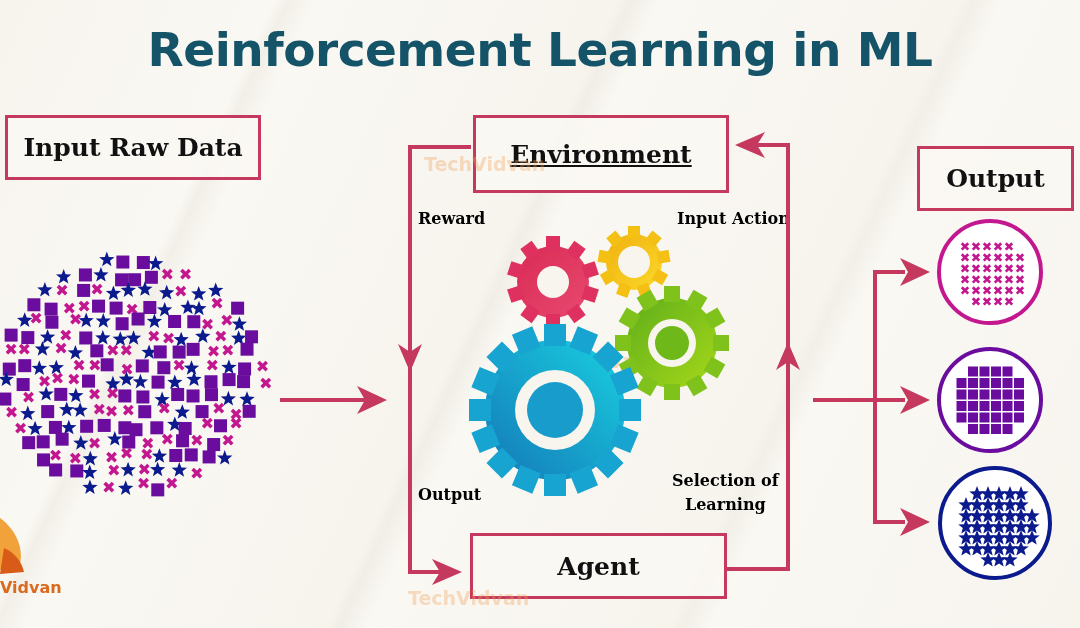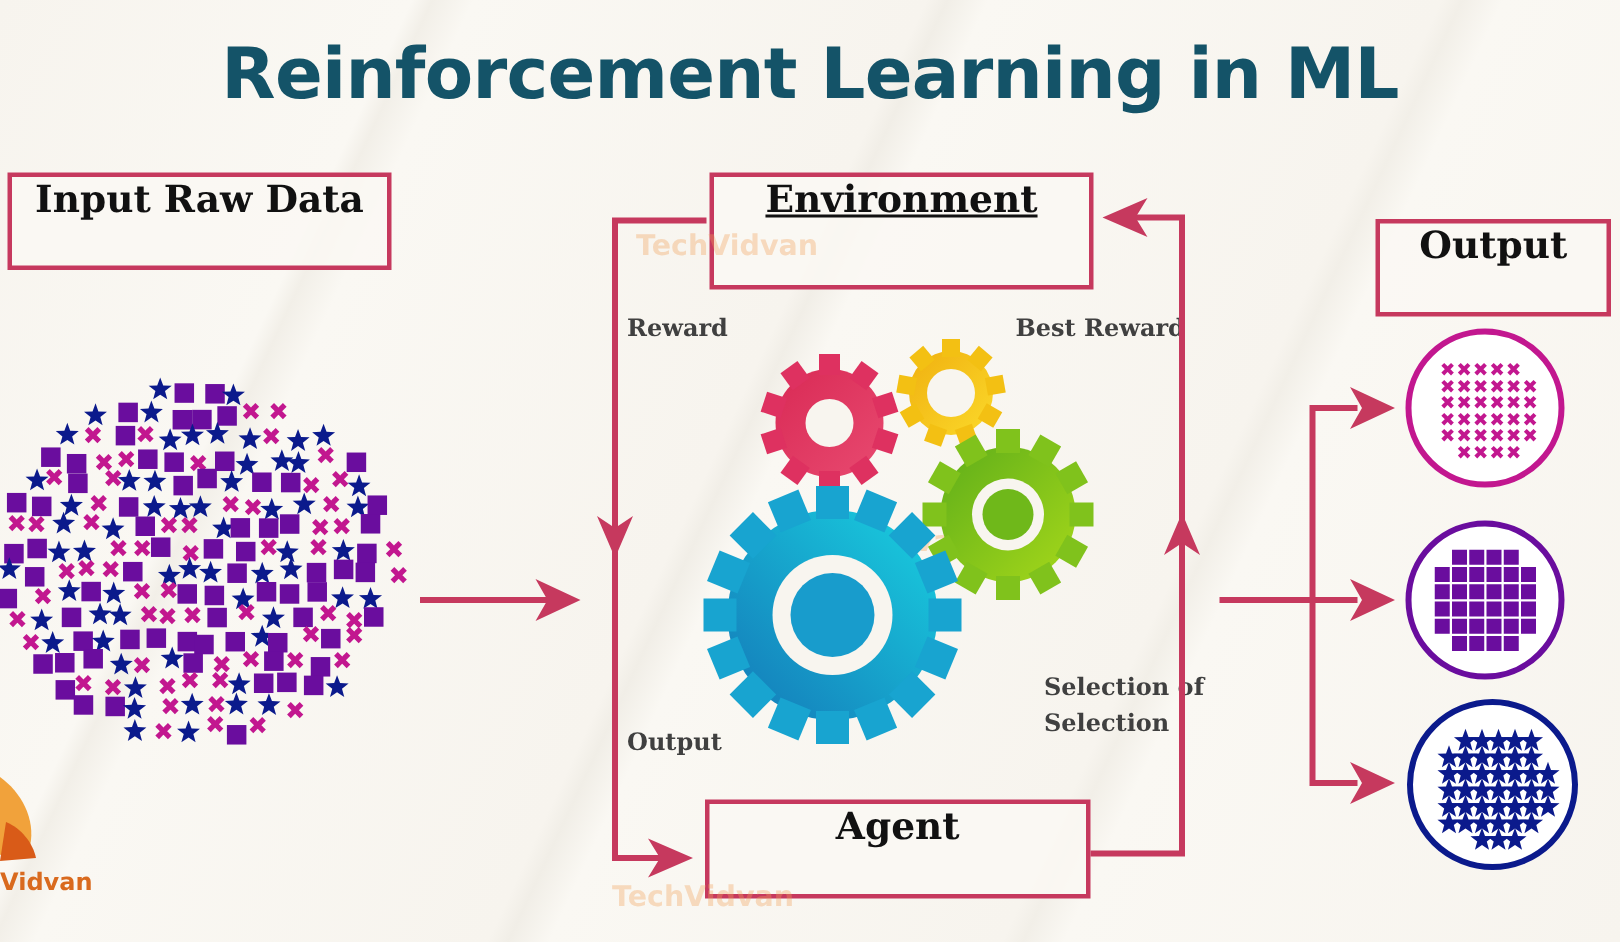--- a/index.html
+++ b/index.html
@@ -8,27 +8,27 @@
     background: linear-gradient(115deg, #f7f4ee 0%, #faf8f3 20%, #f2efe8 21%, #faf8f3 23%, #f7f4ee 45%, #f1eee7 46%, #faf8f3 48%, #f7f4ee 70%, #f2efe8 71%, #faf8f3 73%, #f7f4ee 100%);
     font-family: "DejaVu Serif", serif;
   }
   .title {
     position:absolute; left:0; top:22px; width:1080px; text-align:center;
     font-family:"DejaVu Sans", sans-serif; font-weight:bold; font-size:47px;
     color:#145368; letter-spacing:-0.5px;
   }
   .box {
     position:absolute; border:3px solid #c6395e; background:rgba(250,248,243,0.85);
-    display:flex; align-items:flex-start; justify-content:center;
+    display:flex; align-items:center; justify-content:center;
     font-family:"DejaVu Serif", serif; font-weight:bold; color:#111; font-size:25px;
     box-sizing:border-box;
   }
   .label {
     position:absolute; font-family:"DejaVu Serif", serif; font-weight:bold;
-    color:#404040; font-size:16px; line-height:24px; text-align:left;
+    color:#000000; font-size:16px; line-height:24px; text-align:center;
   }
   svg.layer { position:absolute; left:0; top:0; }
   .watermark {
     position:absolute; font-family:"DejaVu Sans", sans-serif; font-weight:bold;
     font-size:19px; color:rgba(240,160,90,0.35);
   }
   .logo-text {
     position:absolute; left:0; top:578px; font-family:"DejaVu Sans", sans-serif;
     font-weight:bold; font-size:16px; color:#d96a1e;
   }
@@ -45,25 +45,25 @@
   <span>Environment</span>
 </div>
 <div class="box" style="left:470px; top:533px; width:257px; height:66px;">
   <span>Agent</span>
 </div>
 <div class="box" style="left:917px; top:114px; width:157px; height:65px;margin-top:32px;">
   <span>Output</span>
 </div>
 
 <div class="label" style="left:418px; top:207px;">Reward</div>
-<div class="label" style="left:677px; top:207px;">Best Reward</div>
+<div class="label" style="left:677px; top:207px;">Input Action</div>
 <div class="label" style="left:418px; top:483px;">Output</div>
-<div class="label" style="left:672px; top:446px;margin-left:24px;">
+<div class="label" style="left:672px; top:469px;">
   <div>Selection of</div>
-  <div>Selection</div>
+  <div>Learning</div>
 </div>
 
 <div class="watermark" style="left:424px; top:153px;">TechVidvan</div>
 <div class="watermark" style="left:527px; top:350px;">TechVidvan</div>
 <div class="watermark" style="left:408px; top:587px;">TechVidvan</div>
 
 <svg class="layer" width="1080" height="628">
   <g stroke="#c6395e" stroke-width="4" fill="none">
 
     <polyline points="471,147 410,147 410,572 450,572"></polyline>

